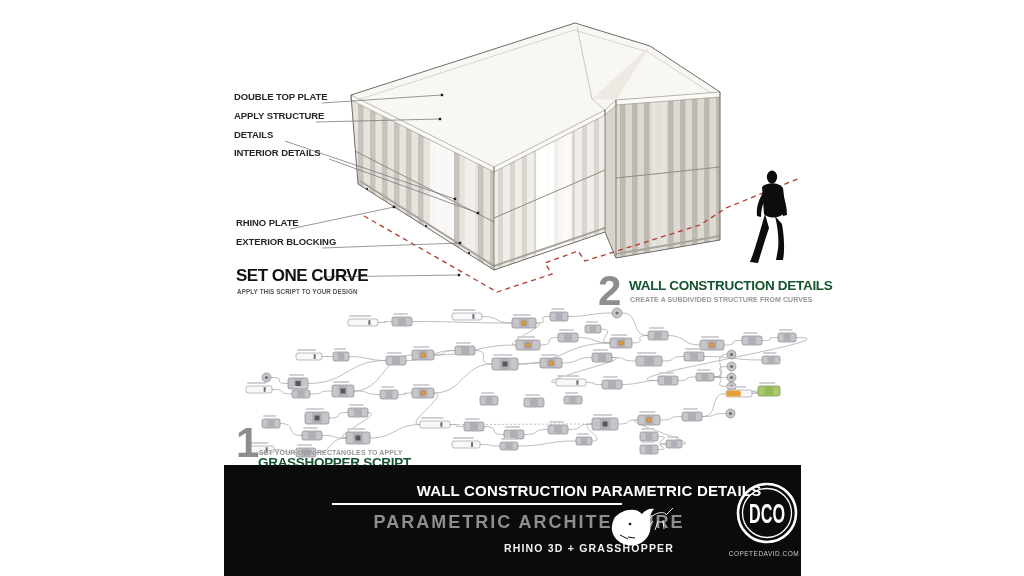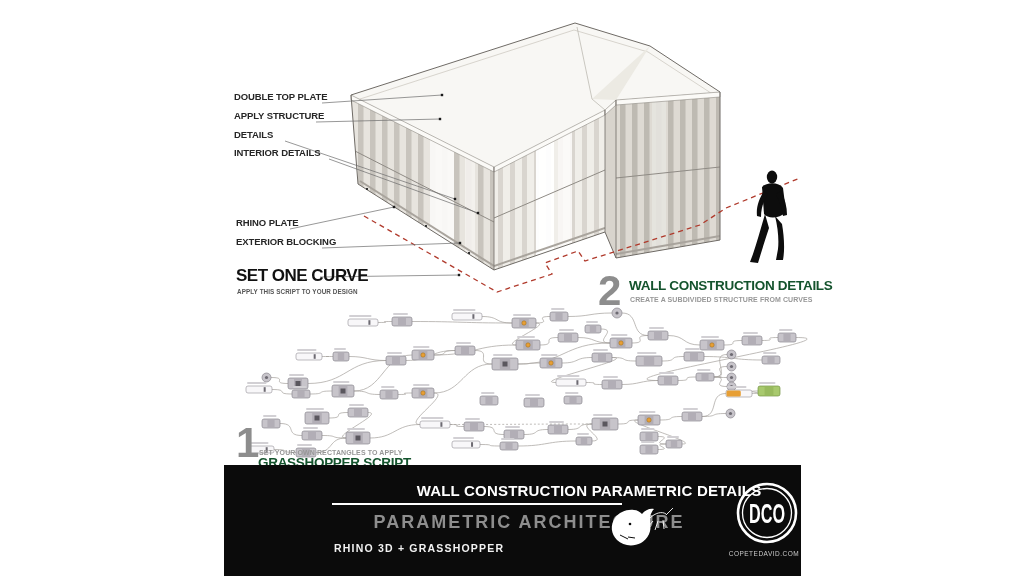--- a/index.html
+++ b/index.html
@@ -12,21 +12,21 @@
   .big-sub{font-size:6.3px;font-weight:700;color:#555;letter-spacing:0.1px;}
   .step-num{font-size:42px;font-weight:700;color:#8d8d8d;line-height:0.8;}
   .step-title{font-size:13.5px;font-weight:700;color:#14532d;letter-spacing:-0.3px;}
   .step-sub{font-size:7px;font-weight:700;color:#979797;letter-spacing:0.1px;}
   .banner{position:absolute;left:224px;top:465px;width:577px;height:111px;background:#0b0b0b;}
   .banner-title{left:110px;top:17px;width:510px;text-align:center;font-size:15px;font-weight:700;
                 color:#fff;letter-spacing:0.2px;}
   .banner-underline{position:absolute;left:108px;top:38px;width:290px;height:1.5px;background:#fff;}
   .banner-sub{left:60px;top:47px;width:490px;text-align:center;font-size:18px;font-weight:700;
               color:#8e8e8e;letter-spacing:2px;}
-  .banner-tools{left:110px;top:77px;width:510px;font-size:10.5px;font-weight:700;
+  .banner-tools{left:110px;top:77px;width:510px;text-align:center;font-size:10.5px;font-weight:700;
                 color:#f2f2f2;letter-spacing:1.2px;}
   .banner-site{left:495px;top:85px;width:90px;text-align:center;font-size:6.5px;font-weight:400;
                color:#c9c9c9;letter-spacing:0.5px;}
   .banner .txt{position:absolute;}
 </style>
 </head>
 <body>
 
 <div class="canvas">
 

